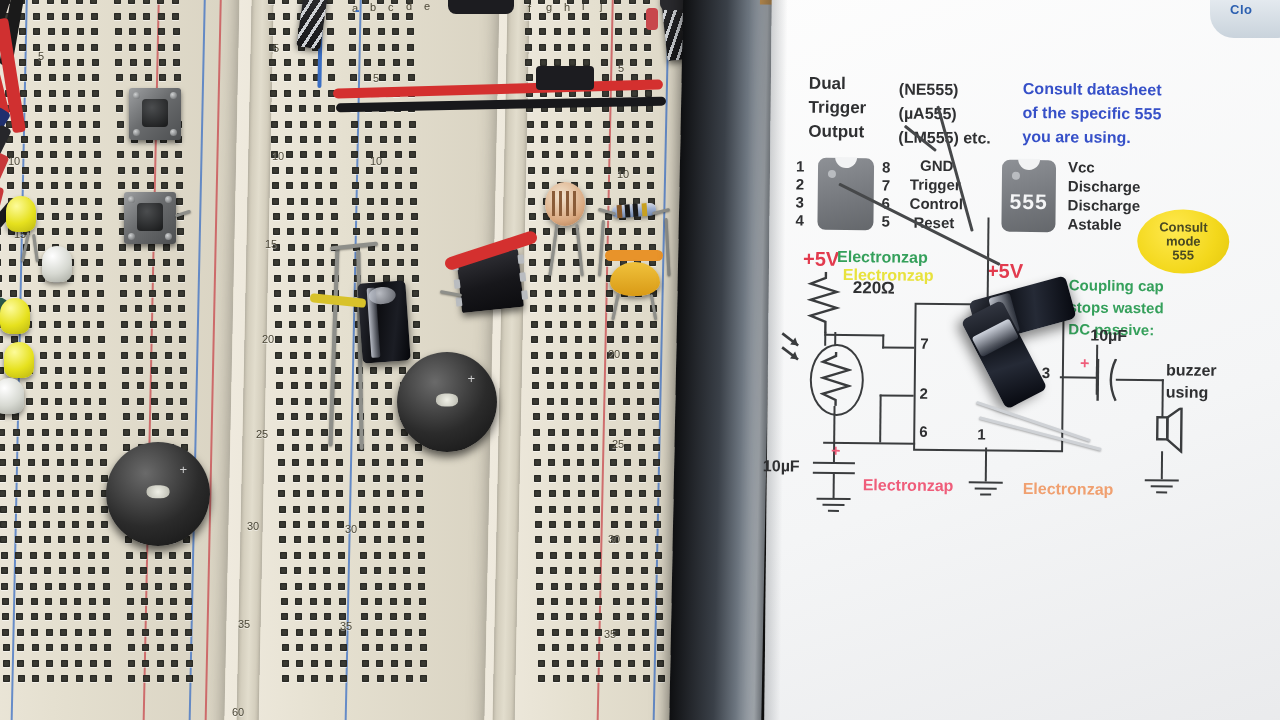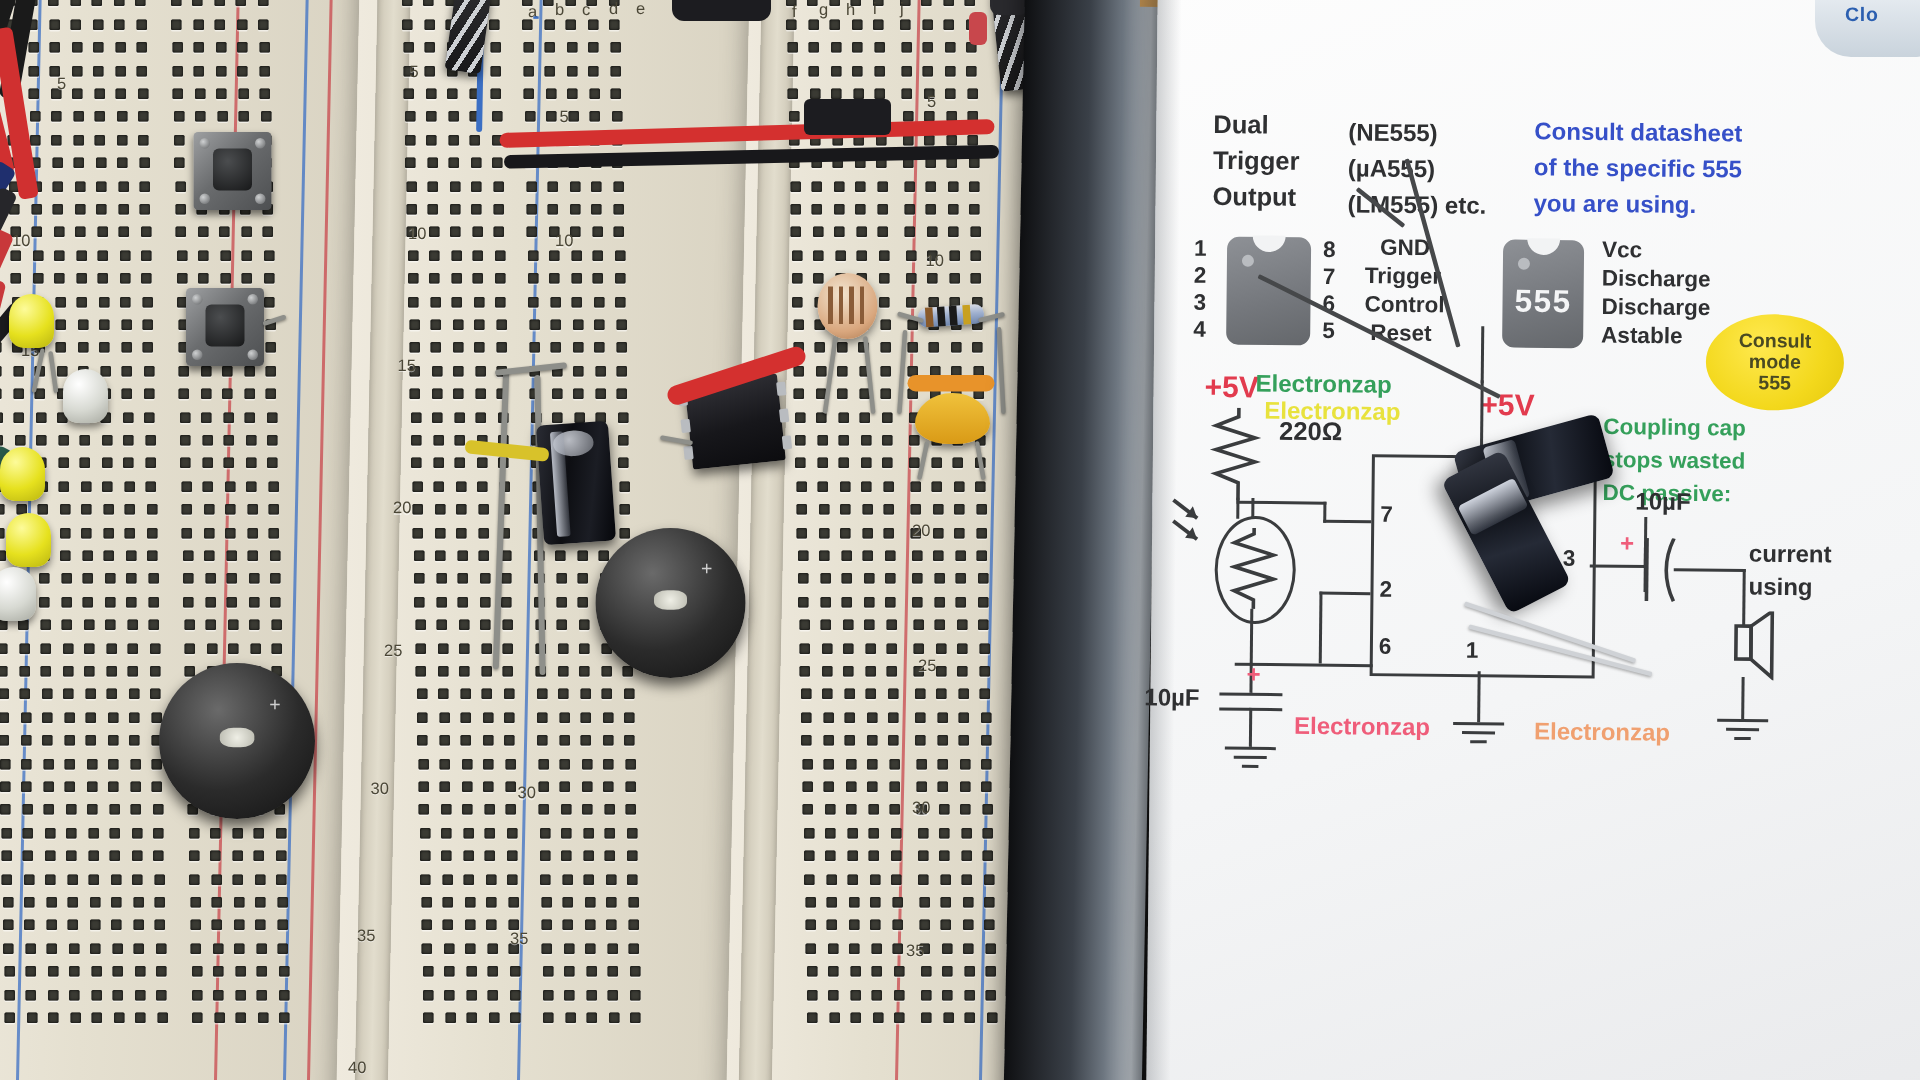--- a/index.html
+++ b/index.html
@@ -1651,21 +1651,21 @@
     <div class="rowlbl" style="left:612px;top:438px;">25</div>
 
     <div class="rowlbl" style="left:247px;top:520px;">30</div>
     <div class="rowlbl" style="left:345px;top:523px;">30</div>
     <div class="rowlbl" style="left:608px;top:533px;">30</div>
 
     <div class="rowlbl" style="left:238px;top:618px;">35</div>
     <div class="rowlbl" style="left:340px;top:620px;">35</div>
     <div class="rowlbl" style="left:604px;top:628px;">35</div>
 
-    <div class="rowlbl" style="left:232px;top:706px;">40</div>
+    <div class="rowlbl" style="left:232px;top:706px;">60</div>
 
     <div class="wire" style="left:-12px;top:-10px;width:14px;height:70px;background:#1a1a1a;transform:rotate(18deg);"></div>
     <div class="wire" style="left:6px;top:-14px;width:13px;height:80px;background:#1a1a1a;transform:rotate(10deg);"></div>
     <div class="wire" style="left:-16px;top:8px;width:13px;height:110px;background:#d03030;transform:rotate(-14deg);"></div>
     <div class="wire" style="left:4px;top:18px;width:13px;height:115px;background:#d03030;transform:rotate(-9deg);"></div>
     <div class="wire" style="left:-18px;top:106px;width:15px;height:58px;background:#1f2f6e;transform:rotate(32deg);"></div>
     <div class="wire" style="left:-14px;top:124px;width:13px;height:62px;background:#26262a;transform:rotate(26deg);"></div>
     <div class="wire" style="left:-16px;top:152px;width:14px;height:60px;background:#c8383a;transform:rotate(24deg);"></div>
     <div class="wire" style="left:-16px;top:186px;width:14px;height:54px;background:#c8383a;transform:rotate(14deg);"></div>
     <div class="wire" style="left:-8px;top:198px;width:11px;height:50px;background:#1b1b1e;transform:rotate(40deg);"></div>
@@ -1889,21 +1889,21 @@
     </svg>
     <div class="plusmark" style="left:312px;top:366px;">+</div>
     <div class="dg hdr" style="left:322px;top:338px;font-size:16px;">10µF</div>
     <div class="ln lnh" style="left:348px;top:390px;width:48px;"></div>
     <div class="ln lnv" style="left:394px;top:390px;height:38px;"></div>
 
     <svg style="position:absolute;left:388px;top:418px;" width="34" height="46">
       <rect x="2" y="10" width="10" height="22" fill="none" stroke="#3a3c3e" stroke-width="2.4"></rect>
       <path d="M12 10 L26 0 L26 44 L12 32 Z" fill="none" stroke="#3a3c3e" stroke-width="2.4"></path>
     </svg>
-    <div class="dg hdr" style="left:398px;top:372px;font-size:16px;">current</div>
+    <div class="dg hdr" style="left:398px;top:372px;font-size:16px;">buzzer</div>
     <div class="dg hdr" style="left:398px;top:394px;font-size:16px;">using</div>
     <div class="ln lnv" style="left:394px;top:462px;height:28px;"></div>
     <div class="gnd" style="left:378px;top:490px;width:34px;height:16px;">
       <i style="top:0;width:34px;"></i>
         <i style="top:6px;width:22px;"></i>
         <i style="top:12px;width:11px;"></i>
     </div>
 
     <div class="ln lnv" style="left:218px;top:230px;height:38px;"></div>
     <div class="ln lnh" style="left:292px;top:318px;width:1px;"></div>

